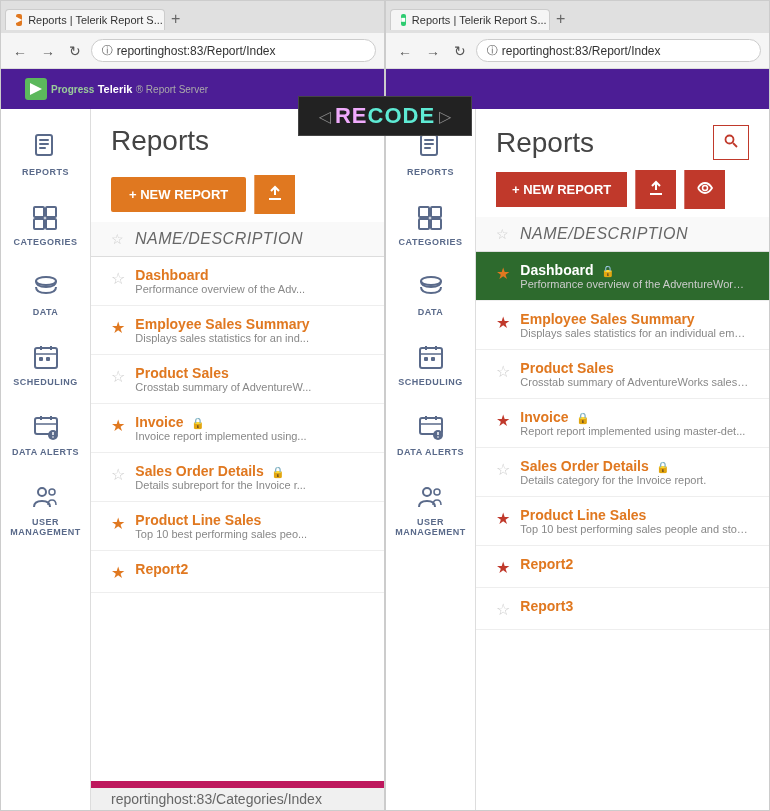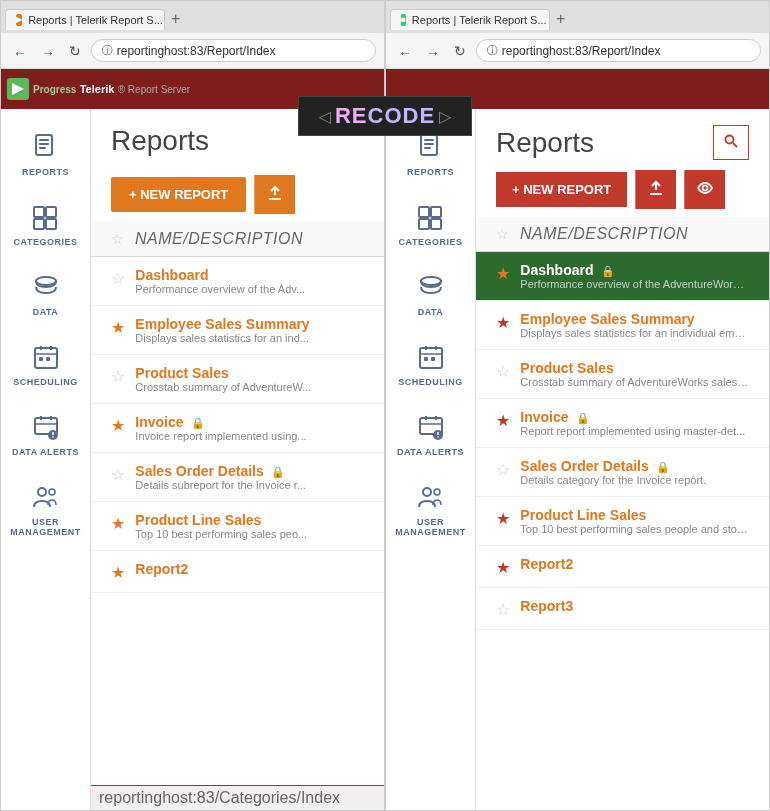--- a/index.html
+++ b/index.html
@@ -103,25 +103,25 @@
       gap: 4px;
     }
 
     .url-lock {
       color: #555;
       font-size: 11px;
     }
 
     
     .app-header {
-      background: #7f1d1d;
+      background: #4c1d95;
       height: 40px;
       display: flex;
       align-items: center;
-      padding: 0 6px;
+      padding: 0 24px;
       justify-content: space-between;
     }
 
     .telerik-logo {
       display: flex;
       align-items: center;
       gap: 4px;
     }
 
     .telerik-text {
@@ -167,21 +167,21 @@
       font-size: 22px;
       font-weight: bold;
       letter-spacing: 1px;
     }
 
     .recode-text .re {
       color: #f0abfc;
     }
 
     .recode-text .code {
-      color: #c4b5fd;
+      color: #5eead4;
     }
 
     
     .app-content {
       display: flex;
       flex: 1;
       overflow: hidden;
     }
 
     
@@ -615,21 +615,21 @@
           <div class="report-item">
             <div class="star active">★</div>
             <div class="report-info">
               <div class="report-name">Report2</div>
               <div class="report-desc"></div>
             </div>
           </div>
 
         </div>
 
-        <div style="background:#f0f0f0;border-top:1px solid #be185d;padding:3px 8px;font-size:16px;color:#666;">
+        <div style="background:#f0f0f0;border-top:7px solid #be185d;padding:3px 20px;font-size:14px;color:#666;">
           <span>reportinghost:83/Categories/Index</span>
         </div>
       </div>
     </div>
   </div>
 
   <div class="browser-window right">
 
     <div class="tab-bar">
       <div class="tab">

